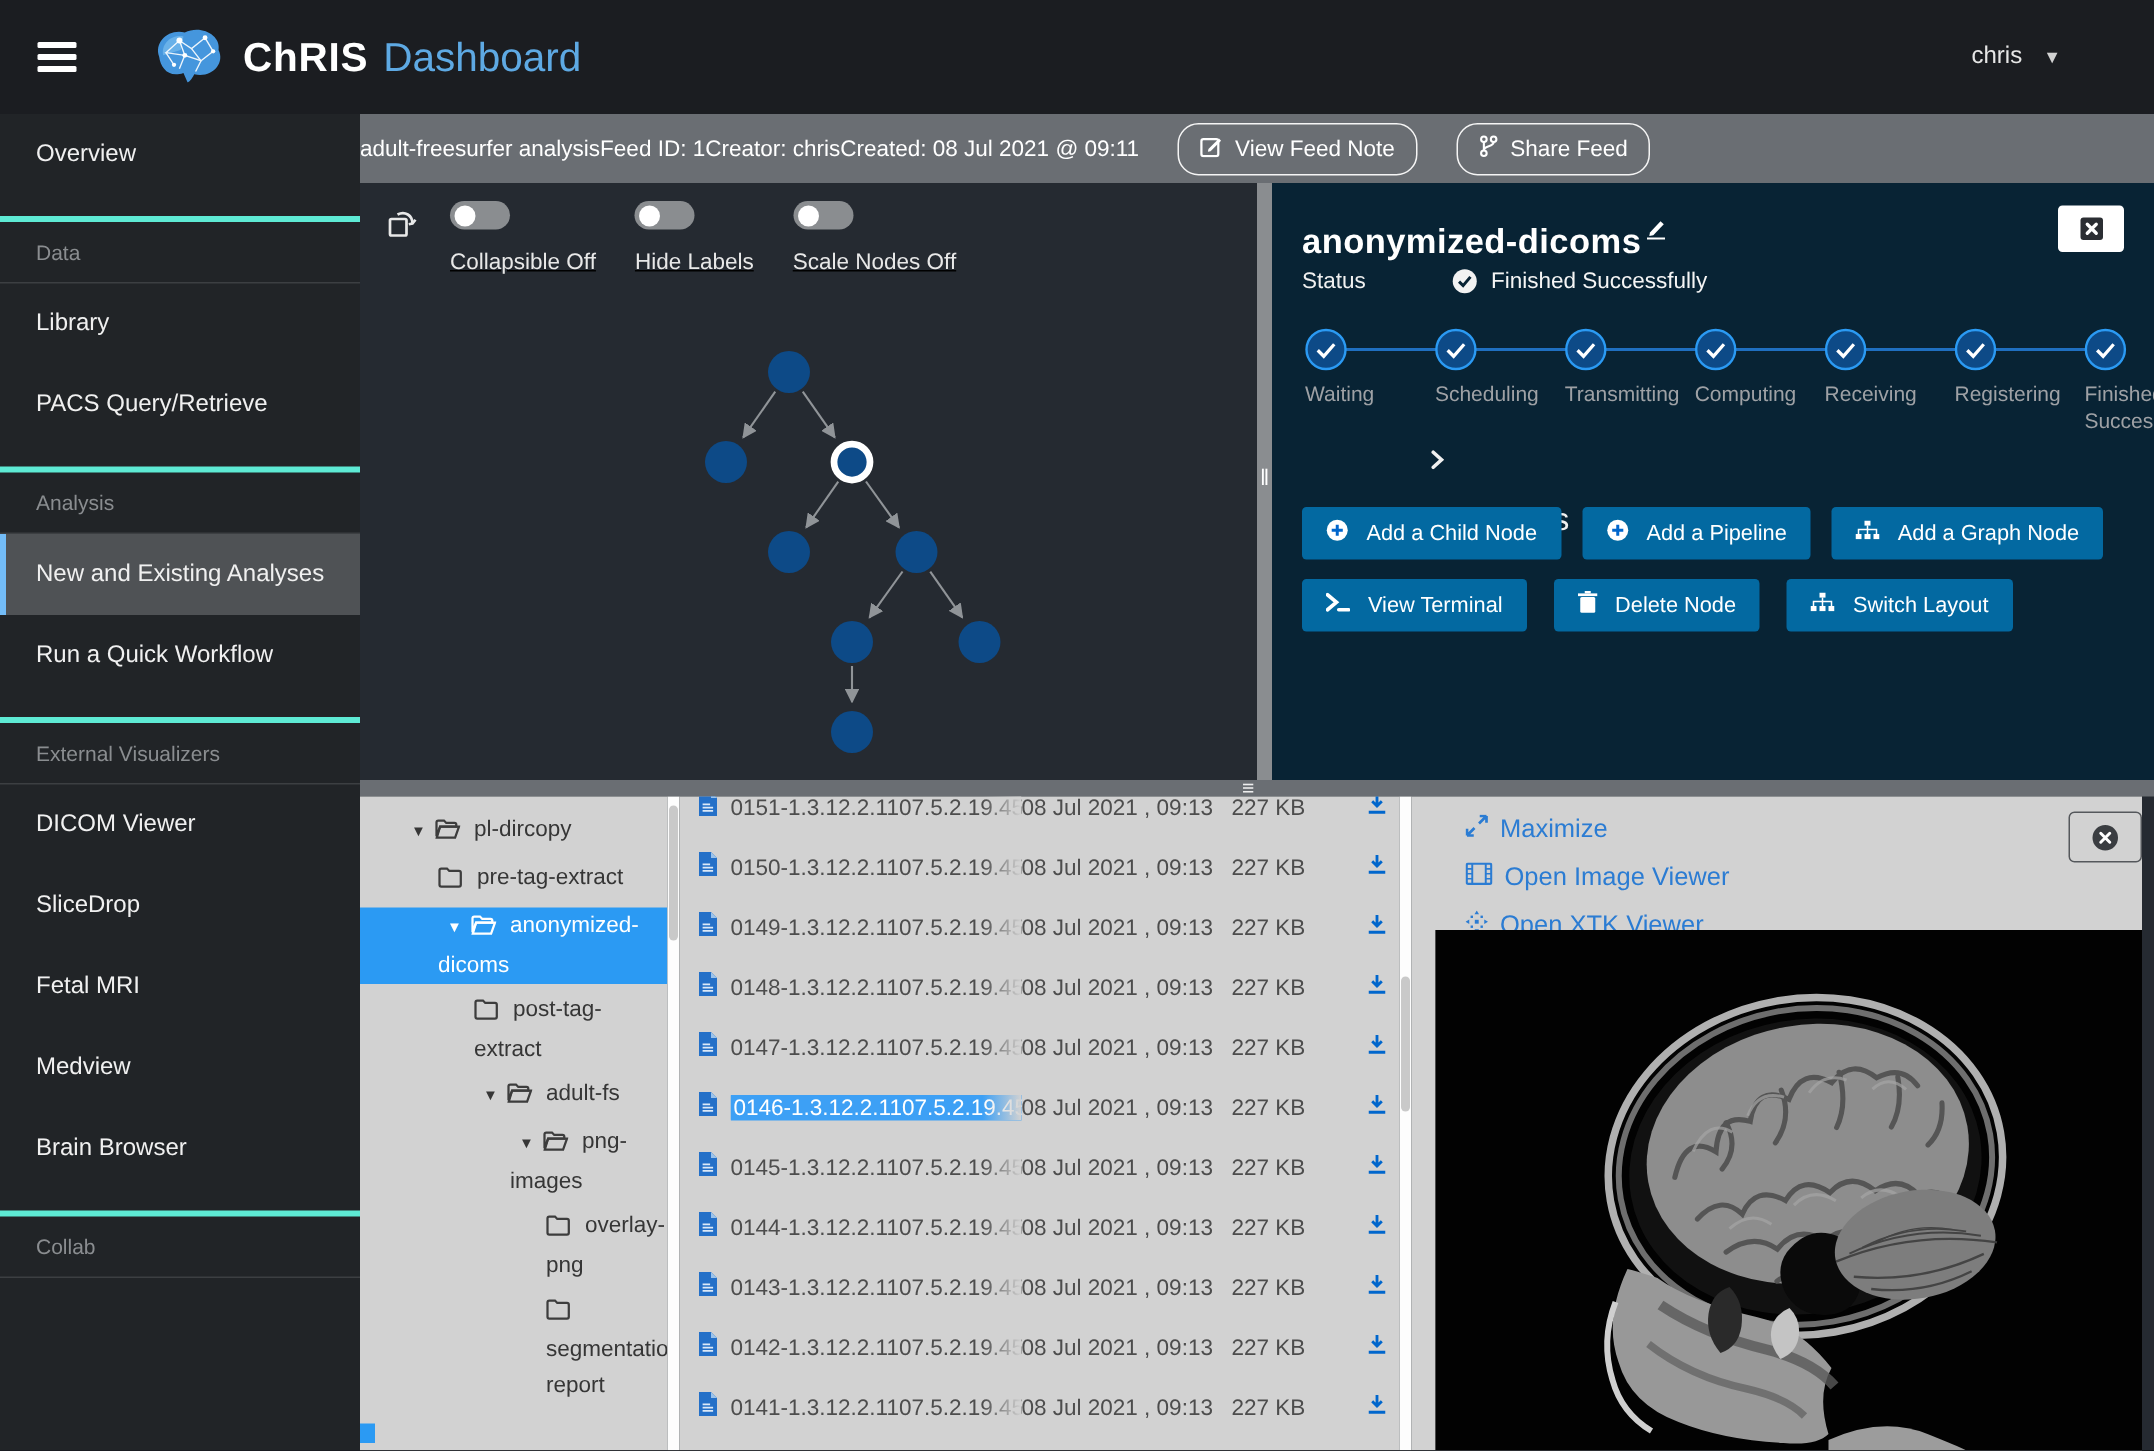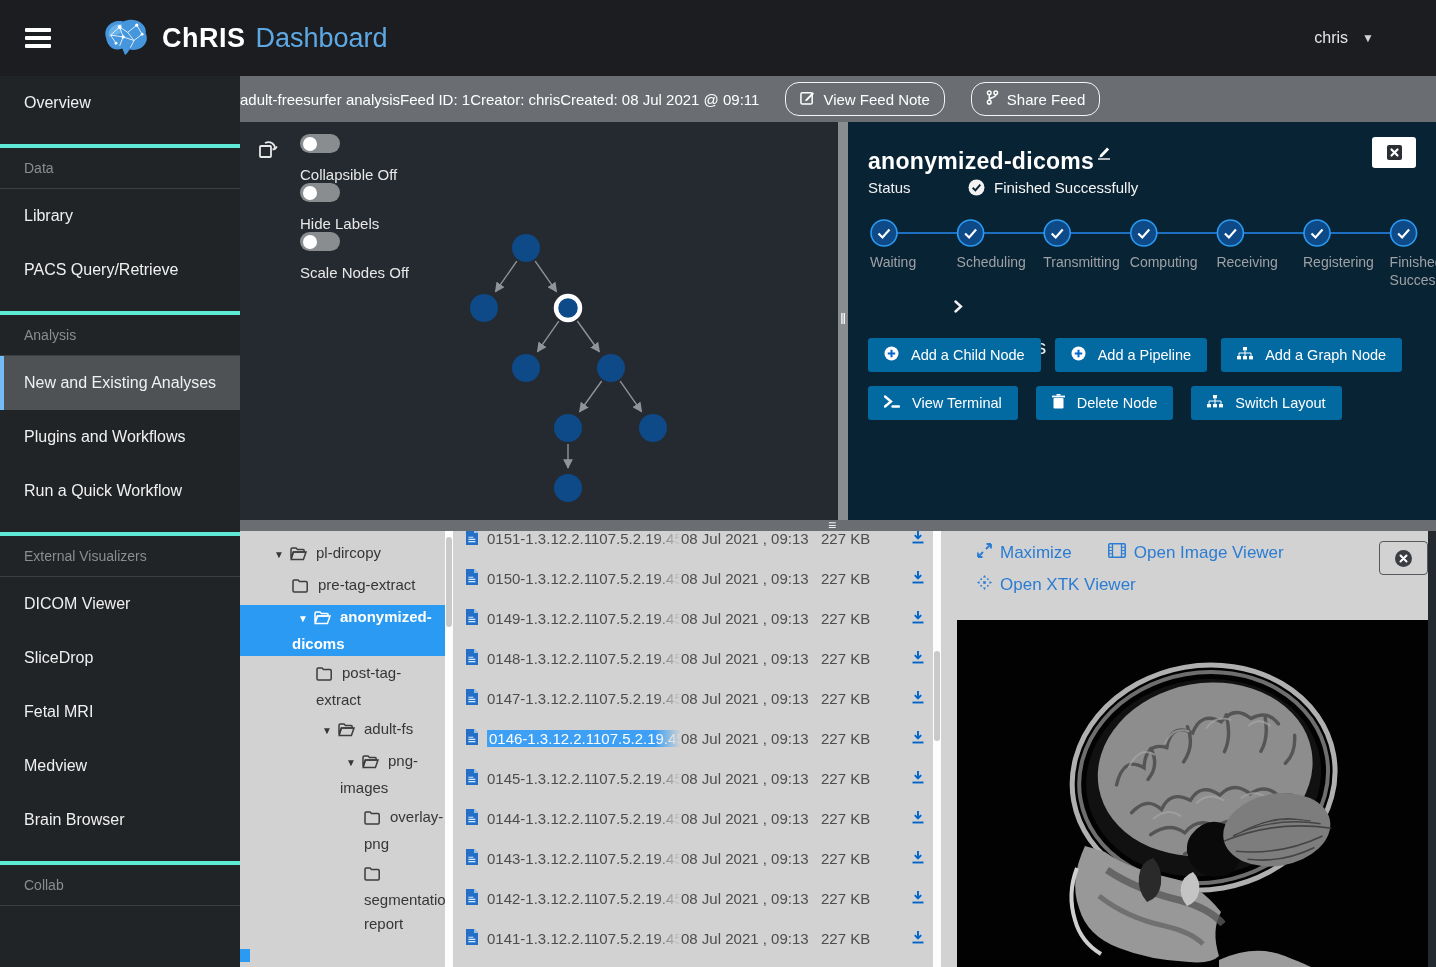--- a/index.html
+++ b/index.html
@@ -58,39 +58,39 @@
   .np-showmore{position:absolute;left:22px;top:178px;display:flex;align-items:center;gap:22px;font-size:21px;color:#f0f0f0;cursor:pointer;flex-direction:column;}
   .np-actions1{position:absolute;left:20px;top:216px;display:flex;gap:14px;}
   .np-actions2{position:absolute;left:20px;top:264px;display:flex;gap:18px;}
   .pf-btn{background:#0369a1;color:#fff;border:none;border-radius:3px;font-size:14.5px;padding:8px 16px;display:flex;align-items:center;gap:12px;cursor:pointer;white-space:nowrap;}
 
   
   .tree-panel{position:absolute;left:240px;top:531px;width:205px;height:436px;background:#d2d2d2;color:#363636;font-size:15px;overflow:hidden;padding-top:10px;}
   .tree-item{position:relative;line-height:24px;margin-bottom:5px;cursor:pointer;}
   .tree-item .caret{display:inline-block;width:22px;text-align:center;font-size:10px;color:#363636;}
   .tree-item .fold{display:inline-block;width:26px;vertical-align:-3px;}
-  .tree-item.selected{background:#2b9af3;color:#fff;font-weight:bold;}
+  .tree-item.selected{background:#2b9af3;color:#fff;}
   .tree-item.selected .caret{color:#fff;}
   .tree-thumb{position:absolute;left:240px;top:949px;width:10px;height:13px;background:#2b9af3;}
   .scrollbar{position:absolute;top:531px;width:8px;height:436px;background:#fdfdfd;}
   .scrollbar .thumb{position:absolute;left:1px;top:6px;width:6px;height:90px;background:#c9c9c9;border-radius:3px;}
 
   .file-panel{position:absolute;left:453px;top:531px;width:480px;height:436px;background:#d2d2d2;overflow:hidden;}
   .file-rows{position:absolute;left:0;top:-13px;width:480px;}
   .file-row{height:40px;display:flex;align-items:center;font-size:15px;color:#4d4d4d;}
   .file-row .fic{width:16px;margin-left:12px;flex:0 0 auto;}
   .file-row .fname{width:194px;margin-left:6px;white-space:nowrap;overflow:hidden;position:relative;flex:0 0 auto;}
   .file-row .fname::after{content:"";position:absolute;right:0;top:0;bottom:0;width:26px;background:linear-gradient(to right,rgba(210,210,210,0),rgba(210,210,210,1));}
   .file-row .fname .hl{background:#3da0f5;color:#fff;border-radius:2px;padding:1px 2px;}
   .file-row .fdate{width:140px;flex:0 0 auto;}
   .file-row .fsize{width:76px;flex:0 0 auto;}
   .file-row .fdl{flex:0 0 auto;cursor:pointer;margin-left:14px;}
 
   .preview-panel{position:absolute;left:941px;top:531px;width:487px;height:436px;background:#d2d2d2;overflow:hidden;}
-  .pv-links{position:absolute;left:36px;top:12px;width:380px;display:flex;flex-wrap:wrap;column-gap:36px;row-gap:12px;}
+  .pv-links{position:absolute;left:36px;top:12px;width:380px;display:flex;flex-wrap:wrap;column-gap:36px;row-gap:12px;flex-direction:column;}
   .pv-link{display:flex;align-items:center;gap:8px;color:#2b7cd3;font-size:17px;cursor:pointer;white-space:nowrap;}
   .pv-close{position:absolute;right:-46px;top:10px;width:49px;height:34px;border:1px solid #55585c;border-radius:4px;background:#d2d2d2;display:flex;align-items:center;justify-content:center;cursor:pointer;}
   .pv-close-wrap{position:absolute;right:46px;top:0;}
   .pv-image{position:absolute;left:16px;top:89px;width:471px;height:347px;background:#000;}
 </style>
 </head>
 <body>
 
 <div id="app">
 
@@ -127,21 +127,20 @@
     </div>
   </header>
 
   <nav class="sidebar" id="sidebar">
       <div class="nav-item">Overview</div>
       <div class="nav-header">Data</div>
       <div class="nav-item">Library</div>
       <div class="nav-item">PACS Query/Retrieve</div>
       <div class="nav-header">Analysis</div>
       <div class="nav-item selected">New and Existing Analyses</div>
-      <div class="nav-item">Plugins and Workflows</div>
       <div class="nav-item">Run a Quick Workflow</div>
       <div class="nav-header">External Visualizers</div>
       <div class="nav-item">DICOM Viewer</div>
       <div class="nav-item">SliceDrop</div>
       <div class="nav-item">Fetal MRI</div>
       <div class="nav-item">Medview</div>
       <div class="nav-item">Brain Browser</div>
       <div class="nav-header">Collab</div>
     </nav>
 
@@ -192,21 +191,21 @@
         <circle cx="328" cy="366" r="14" fill="#0d4a87" style="cursor:pointer"></circle>
       </svg>
     <div class="gp-controls">
       <span class="restore-btn">
         <svg width="20" height="20" viewBox="0 0 20 20">
             <rect x="2" y="6" width="11" height="11" rx="1" fill="none" stroke="#e8e8e8" stroke-width="1.8"></rect>
             <path d="M7 3 C12 0.5 17 3.5 17 9" fill="none" stroke="#e8e8e8" stroke-width="1.8"></path>
             <path d="M14.5 9.5 L17 9 L19 6.5" fill="none" stroke="#e8e8e8" stroke-width="1.8"></path>
           </svg>
       </span>
-      <div class="toggle-group" id="toggles" style="flex-direction:column;">
+      <div class="toggle-group" id="toggles" style="flex-direction:row;text-decoration:underline;">
           <div class="toggle-group">
             <div class="toggle-pill"></div>
             <div class="toggle-label">Collapsible Off</div>
           </div>
           <div class="toggle-group">
             <div class="toggle-pill"></div>
             <div class="toggle-label">Hide Labels</div>
           </div>
           <div class="toggle-group">
             <div class="toggle-pill"></div>

